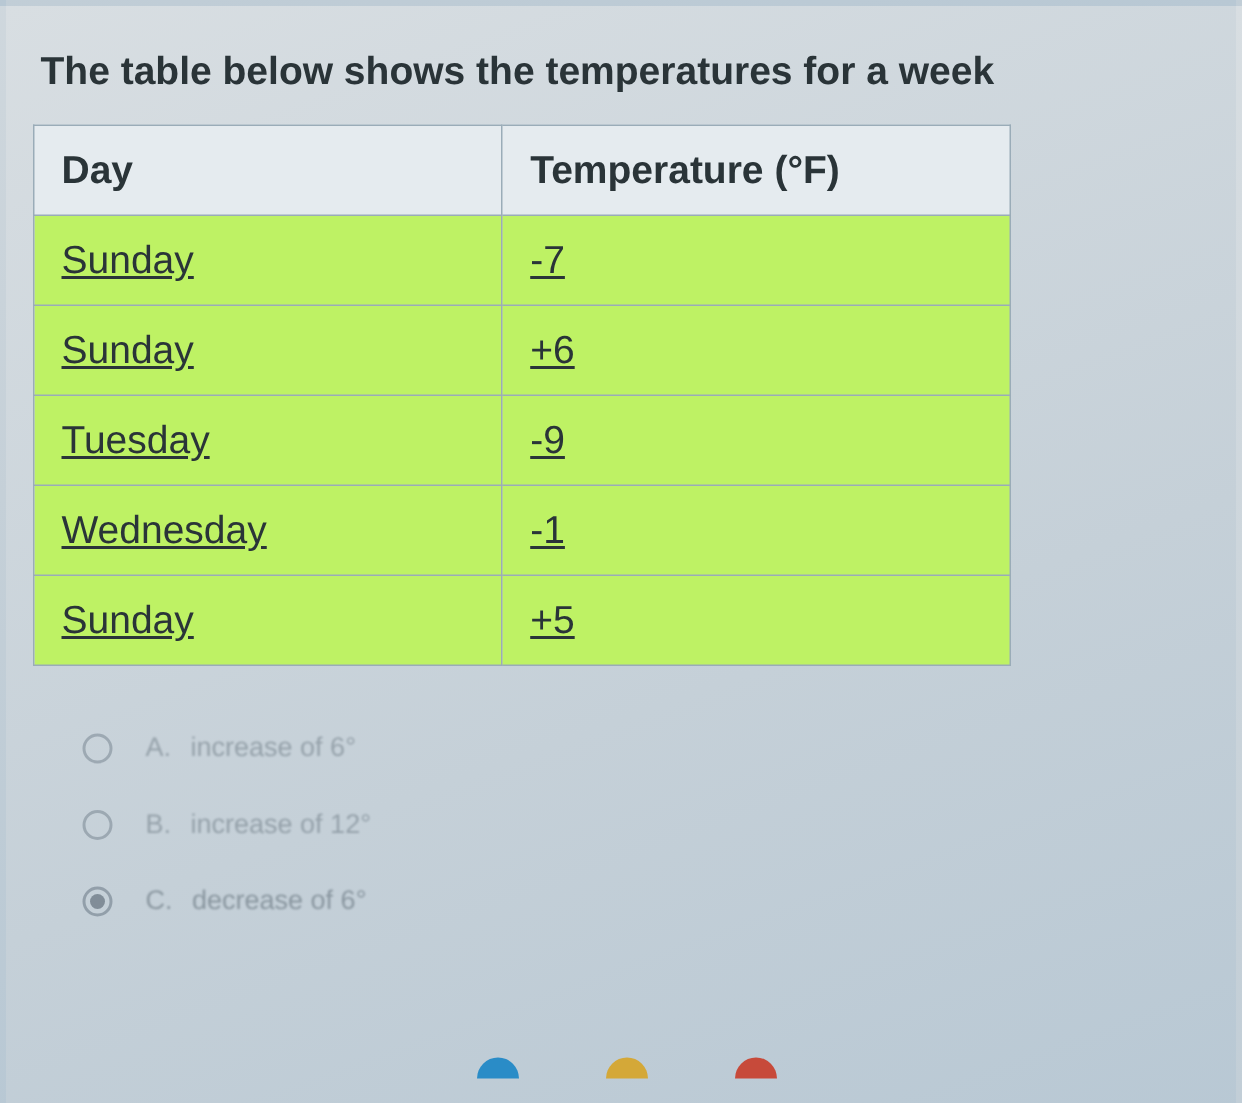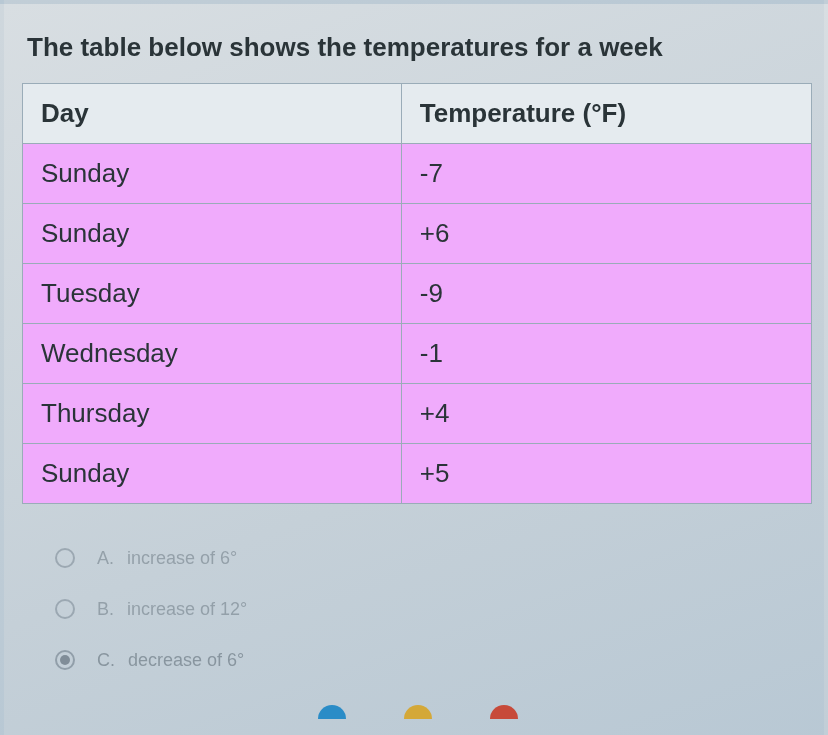--- a/index.html
+++ b/index.html
@@ -17,47 +17,48 @@
     }
     .question-text {
       font-size: 26px;
       font-weight: bold;
       color: #2a3438;
       margin-bottom: 20px;
       padding-left: 5px;
     }
     table {
       border-collapse: collapse;
-      width: 790px;
+      width: 652px;
       background: #e8eef2;
       margin-bottom: 40px;
     }
     th, td {
       border: 1px solid #9aacb8;
       padding: 14px 18px;
       text-align: left;
       font-size: 26px;
       color: #2a3438;
     }
     th {
       font-weight: bold;
       background: #e5ebef;
     }
     td {
-      background: #f0abfc;
+      background: #bef264;
+      text-decoration: underline;
     }
     td:first-child, th:first-child {
       width: 48%;
     }
     .options {
       padding-left: 25px;
     }
     .option {
       display: flex;
-      align-items: flex-start;
+      align-items: center;
       margin-bottom: 22px;
       opacity: 0.45;
     }
     .option.selected {
       opacity: 0.55;
     }
     .radio {
       width: 20px;
       height: 20px;
       border: 2px solid #6a7885;
@@ -120,24 +121,20 @@
     </tr>
     <tr>
       <td>Tuesday</td>
       <td>-9</td>
     </tr>
     <tr>
       <td>Wednesday</td>
       <td>-1</td>
     </tr>
     <tr>
-      <td>Thursday</td>
-      <td>+4</td>
-    </tr>
-    <tr>
       <td>Sunday</td>
       <td>+5</td>
     </tr>
   </tbody>
 </table>
 
 <div class="options">
   <div class="option">
     <div class="radio"></div>
     <span class="option-label">

